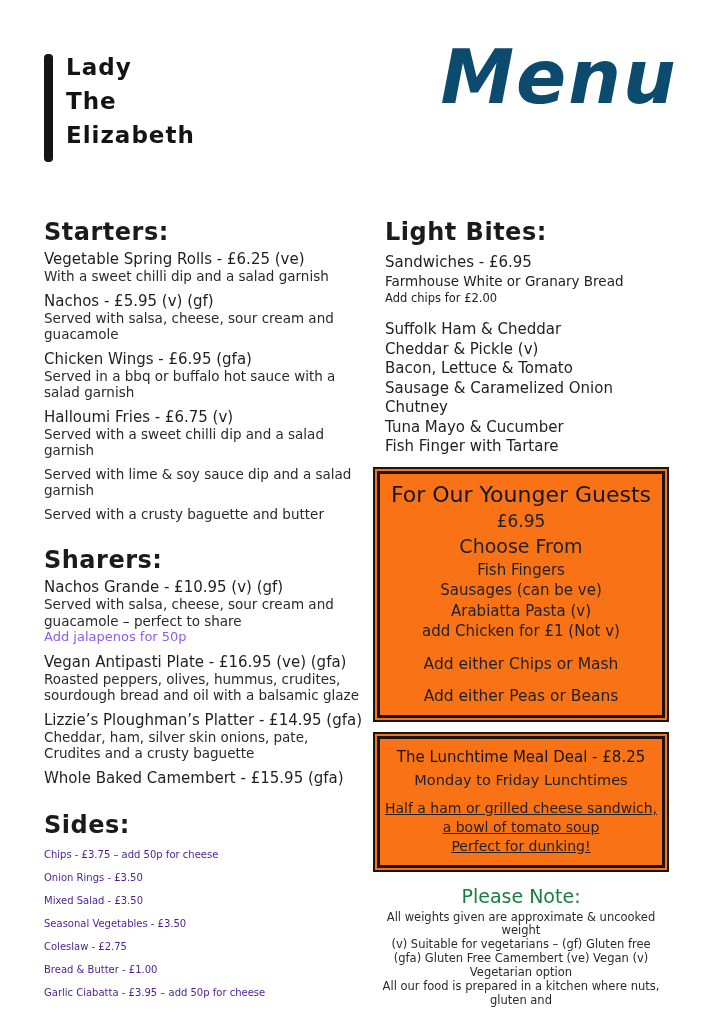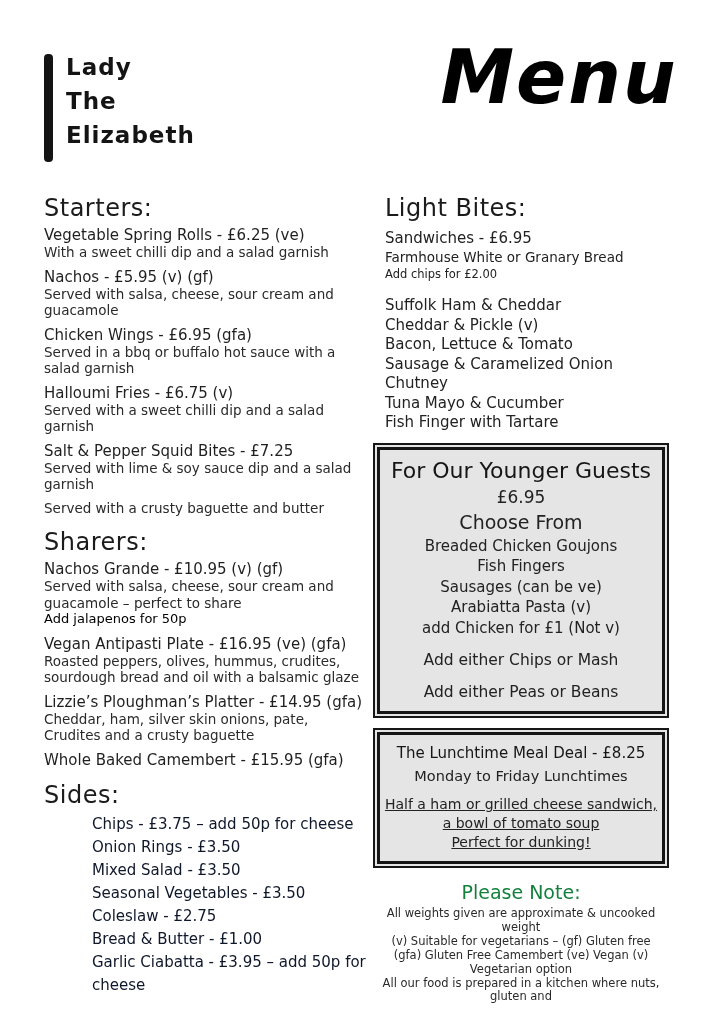--- a/index.html
+++ b/index.html
@@ -7,41 +7,41 @@
   body {
     width:724px; height:1024px; position:relative; overflow:hidden;
     font-family:"DejaVu Sans", sans-serif; color:#222222; background:#ffffff;
   }
   
   .logo { position:absolute; left:44px; top:50px; display:flex; gap:13px; }
   .logo-bar { width:9px; height:108px; background:#141414; border-radius:4px; margin-top:4px; }
   .logo-text { font-size:23px; font-weight:700; line-height:34px; letter-spacing:1px; color:#141414; }
   .menu-title {
     position:absolute; left:408px; top:34px; width:302px; text-align:center;
-    font-size:74px; font-weight:700; font-style:italic; color:#000000; letter-spacing:2px;
+    font-size:74px; font-weight:700; font-style:italic; color:#0c4a6e; letter-spacing:2px;
   }
   
   .col-left  { position:absolute; left:44px;  top:194px; width:324px; }
   .col-right { position:absolute; left:373px; top:194px; width:296px; }
   .rpad { padding-left:12px; }
-  .sec-h { font-size:24px; line-height:28px; margin-bottom:4px; font-weight:400; letter-spacing:.5px; color:#1b1b1b; }
+  .sec-h { font-size:24px; line-height:28px; margin-bottom:4px; font-weight:700; letter-spacing:.5px; color:#1b1b1b;margin-top:24px; }
   .menu-sec { margin-bottom:12px; }
   .mi { margin-bottom:7px; }
   .mi-name { font-size:15px; line-height:18px; color:#1f1f1f; }
   .mi-desc { font-size:13.5px; line-height:16.5px; color:#2a2a2a; }
-  .mi-note { font-size:13px; line-height:16.5px; color:#000000; }
-  .side-line { font-size:15px; line-height:23px; color:#0f172a;margin-left:48px; }
+  .mi-note { font-size:13px; line-height:16.5px; color:#8b5cf6; }
+  .side-line { font-size:10px; line-height:23px; color:#4c1d95; }
   
   .lb-name { margin-top:6px; font-size:15px; line-height:20px; }
   .lb-desc { font-size:13.5px; line-height:18px; }
   .lb-note { font-size:11.5px; line-height:16px; }
   .sand-list { margin-top:14px; }
   .sand-line { font-size:15px; line-height:19.5px; }
   
-  .dbox { border:2px solid #161616; padding:2px; margin-top:10px; background:#e5e5e5; }
+  .dbox { border:2px solid #161616; padding:2px; margin-top:10px; background:#f97316; }
   .dbox-inner { border:3px solid #161616; text-align:center; padding:6px 4px 9px; }
   .yg-title { font-size:22px; line-height:29px; color:#161616; }
   .yg-price { font-size:17px; line-height:24px; }
   .yg-choose { font-size:19px; line-height:27px; }
   .yg-opt { font-size:15px; line-height:20.5px; }
   .yg-extra { font-size:15.5px; line-height:20px; margin-top:12px; }
   .md-title { font-size:15px; line-height:25px; color:#161616; }
   .md-sub { font-size:14.5px; line-height:21px; }
   .md-body { margin-top:8px;text-decoration:underline; }
   .md-line { font-size:14px; line-height:19px; }
@@ -77,21 +77,20 @@
     </div>
     <div class="mi">
       <div class="mi-name">Chicken Wings - £6.95 (gfa)</div>
       <div class="mi-desc">Served in a bbq or buffalo hot sauce with a salad garnish</div>
     </div>
     <div class="mi">
       <div class="mi-name">Halloumi Fries - £6.75 (v)</div>
       <div class="mi-desc">Served with a sweet chilli dip and a salad garnish</div>
     </div>
     <div class="mi">
-      <div class="mi-name">Salt &amp; Pepper Squid Bites - £7.25</div>
       <div class="mi-desc">Served with lime &amp; soy sauce dip and a salad garnish</div>
     </div>
     <div class="mi">
       <div class="mi-desc">Served with a crusty baguette and butter</div>
     </div>
   </section>
 
   <section class="menu-sec">
     <div class="sec-h">Sharers:</div>
     <div class="mi">
@@ -140,21 +139,20 @@
       <div class="sand-line">Tuna Mayo &amp; Cucumber</div>
       <div class="sand-line">Fish Finger with Tartare</div>
     </div>
   </section>
 
   <div class="dbox">
     <div class="dbox-inner">
       <div class="yg-title">For Our Younger Guests</div>
       <div class="yg-price">£6.95</div>
       <div class="yg-choose">Choose From</div>
-      <div class="yg-opt">Breaded Chicken Goujons</div>
       <div class="yg-opt">Fish Fingers</div>
       <div class="yg-opt">Sausages (can be ve)</div>
       <div class="yg-opt">Arabiatta Pasta (v)</div>
       <div class="yg-opt">add Chicken for £1 (Not v)</div>
       <div class="yg-extra">Add either Chips or Mash</div>
       <div class="yg-extra">Add either Peas or Beans</div>
     </div>
   </div>
 
   <div class="dbox">

